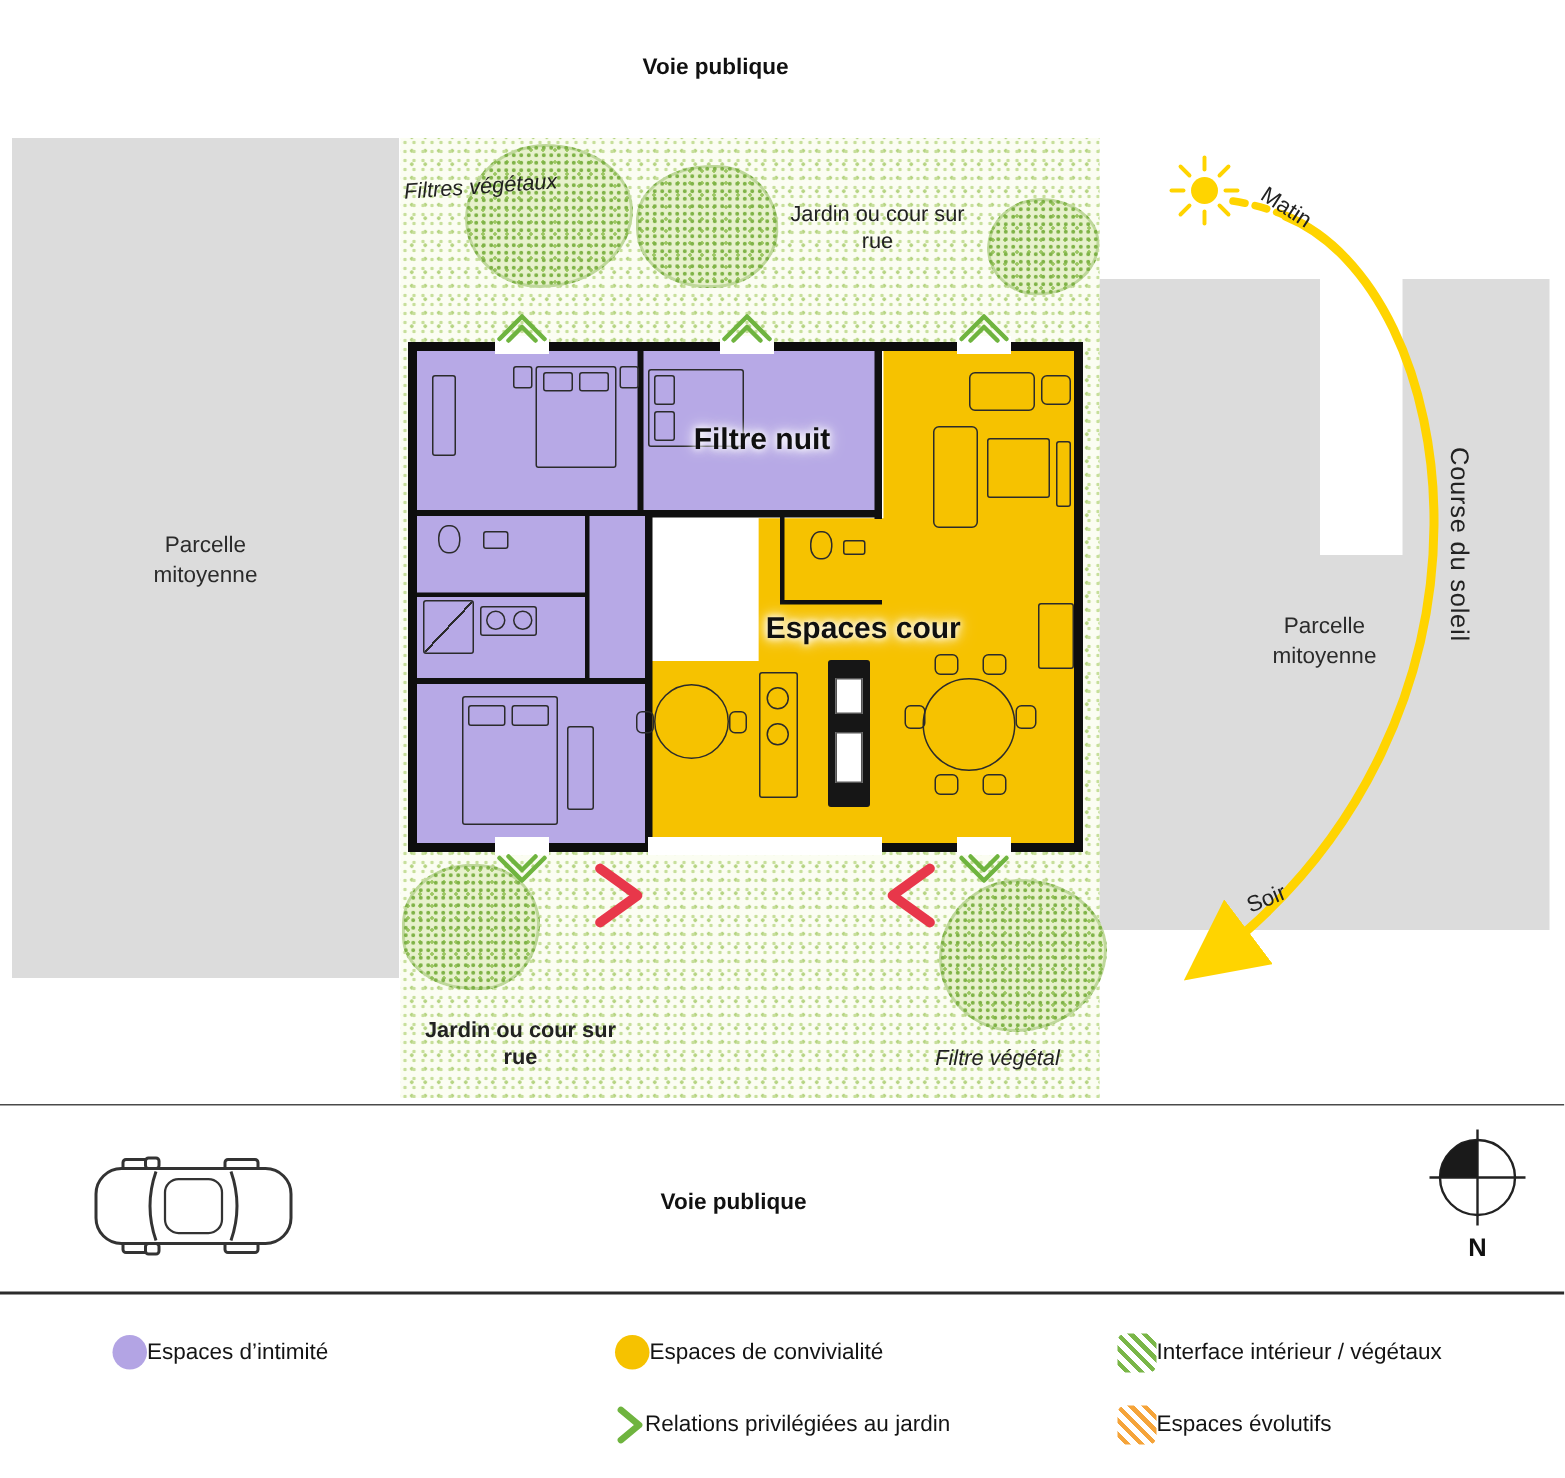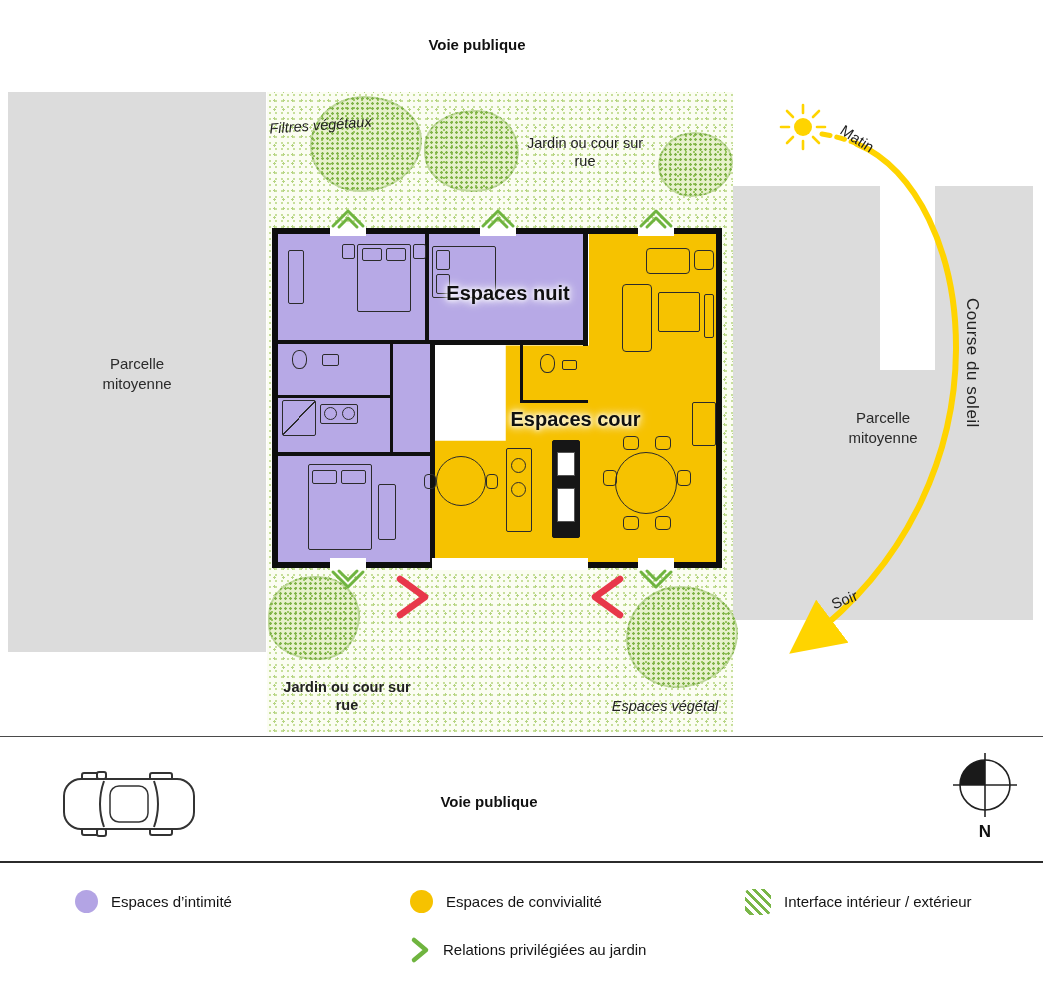--- a/index.html
+++ b/index.html
@@ -51,21 +51,21 @@
   .wg-furn{position:absolute;background:#fff;border:1.3px solid #333;box-sizing:border-box;}
   
   .overlay{position:absolute;left:0;top:0;pointer-events:none;}
   .rot-label{position:absolute;font-size:15px;color:#222;white-space:nowrap;}
   .course-label{position:absolute;writing-mode:vertical-rl;font-size:17px;color:#222;letter-spacing:.5px;white-space:nowrap;}
   
   .road-line{position:absolute;left:0;width:1043px;height:0;}
   .road-label{position:absolute;text-align:center;font-weight:700;font-size:15px;color:#111;}
   .north-label{position:absolute;font-weight:700;font-size:17px;text-align:center;color:#111;}
   
-  .legend-item{position:absolute;display:flex;align-items:center;gap:13px;height:27px;}
+  .legend-item{position:absolute;display:flex;align-items:center;gap:0;height:27px;}
   .legend-label{font-size:15px;color:#141414;white-space:nowrap;}
   .sw-circle{width:23px;height:23px;border-radius:50%;flex:0 0 auto;}
   .sw-purple{background:#b3a4e4;}
   .sw-yellow{background:#f6c200;}
   .sw-hatch{width:26px;height:26px;border-radius:5px;flex:0 0 auto;}
   .hatch-green{background:repeating-linear-gradient(45deg,#fff 0 3.5px,#7ab648 3.5px 6.5px);}
   .hatch-orange{background:repeating-linear-gradient(45deg,#fff 0 3.5px,#f5a43a 3.5px 6.5px);}
   .top-road-label{left:377px;top:36px;width:200px;}
 </style>
 </head>
@@ -88,21 +88,21 @@
 
   <div class="tree" style="left:310px;top:96px;width:112px;height:96px;"></div>
   <div class="tree" style="left:424px;top:110px;width:95px;height:82px;border-radius:55% 45% 48% 52%/46% 54% 50% 50%;"></div>
   <div class="tree" style="left:658px;top:132px;width:75px;height:65px;"></div>
   <div class="tree" style="left:268px;top:576px;width:92px;height:84px;border-radius:52% 48% 45% 55%/50% 50% 56% 44%;"></div>
   <div class="tree" style="left:626px;top:586px;width:112px;height:102px;"></div>
 
   <div class="g-label italic" style="left:258px;top:116px;width:125px;transform:rotate(-4deg);">Filtres végétaux</div>
   <div class="g-label" style="left:515px;top:134px;width:140px;">Jardin ou cour sur rue</div>
   <div class="g-label" style="left:277px;top:678px;width:140px;font-weight:700;">Jardin ou cour sur rue</div>
-  <div class="g-label italic" style="left:603px;top:697px;width:124px;">Espaces végétal</div>
+  <div class="g-label italic" style="left:603px;top:697px;width:124px;">Filtre végétal</div>
 
   <div class="house">
     <div class="zone zone-nuit"></div>
     <div class="zone zone-jour"></div>
 
     <div class="wall" style="left:305px;top:0;width:5px;height:112px;"></div>
     <div class="wall" style="left:152px;top:106px;width:158px;height:5px;"></div>
     <div class="wall" style="left:152px;top:106px;width:5px;height:222px;"></div>
     <div class="wall" style="left:147px;top:0;width:4px;height:106px;"></div>
     <div class="wall" style="left:0;top:106px;width:152px;height:4px;"></div>
@@ -154,21 +154,21 @@
     <div class="furn fill-dark" style="left:274px;top:206px;width:28px;height:98px;"></div>
     <div class="furn-white" style="left:279px;top:218px;width:18px;height:24px;"></div>
     <div class="furn-white" style="left:279px;top:254px;width:18px;height:34px;"></div>
     <div class="furn" style="left:228px;top:214px;width:26px;height:84px;"></div>
     <div class="furn round" style="left:233px;top:224px;width:15px;height:15px;"></div>
     <div class="furn round" style="left:233px;top:248px;width:15px;height:15px;"></div>
     <div class="furn round" style="left:158px;top:222px;width:50px;height:50px;"></div>
     <div class="furn soft" style="left:146px;top:240px;width:12px;height:15px;"></div>
     <div class="furn soft" style="left:208px;top:240px;width:12px;height:15px;"></div>
 
-    <div class="zone-label" style="left:140px;top:48px;width:180px;">Espaces nuit</div>
+    <div class="zone-label" style="left:140px;top:48px;width:180px;">Filtre nuit</div>
     <div class="zone-label" style="left:210px;top:174px;width:175px;">Espaces cour</div>
   </div>
 
   <div class="opening" style="left:330px;top:224px;width:36px;height:12px;"></div>
   <div class="opening" style="left:480px;top:224px;width:36px;height:12px;"></div>
   <div class="opening" style="left:638px;top:224px;width:36px;height:12px;"></div>
   <div class="opening" style="left:330px;top:558px;width:36px;height:12px;"></div>
   <div class="opening" style="left:638px;top:558px;width:36px;height:12px;"></div>
   <div class="opening" style="left:432px;top:558px;width:156px;height:12px;"></div>
 
@@ -244,22 +244,26 @@
   <div class="legend-item" style="left:75px;top:888px;">
     <span class="sw-circle sw-purple"></span>
     <span class="legend-label">Espaces d’intimité</span>
   </div>
   <div class="legend-item" style="left:410px;top:888px;">
     <span class="sw-circle sw-yellow"></span>
     <span class="legend-label">Espaces de convivialité</span>
   </div>
   <div class="legend-item" style="left:745px;top:888px;">
     <span class="sw-hatch hatch-green"></span>
-    <span class="legend-label">Interface intérieur / extérieur</span>
+    <span class="legend-label">Interface intérieur / végétaux</span>
   </div>
   <div class="legend-item" style="left:410px;top:936px;">
     <svg width="20" height="28" viewBox="0 0 20 28">
       <polyline points="4,4 16,14 4,24" stroke="#6fb43f" stroke-width="4.5" fill="none" stroke-linecap="round" stroke-linejoin="round"></polyline>
     </svg>
     <span class="legend-label">Relations privilégiées au jardin</span>
   </div>
+  <div class="legend-item" style="left:745px;top:936px;">
+    <span class="sw-hatch hatch-orange"></span>
+    <span class="legend-label">Espaces évolutifs</span>
+  </div>
 
 </div>
 
 </body></html>

